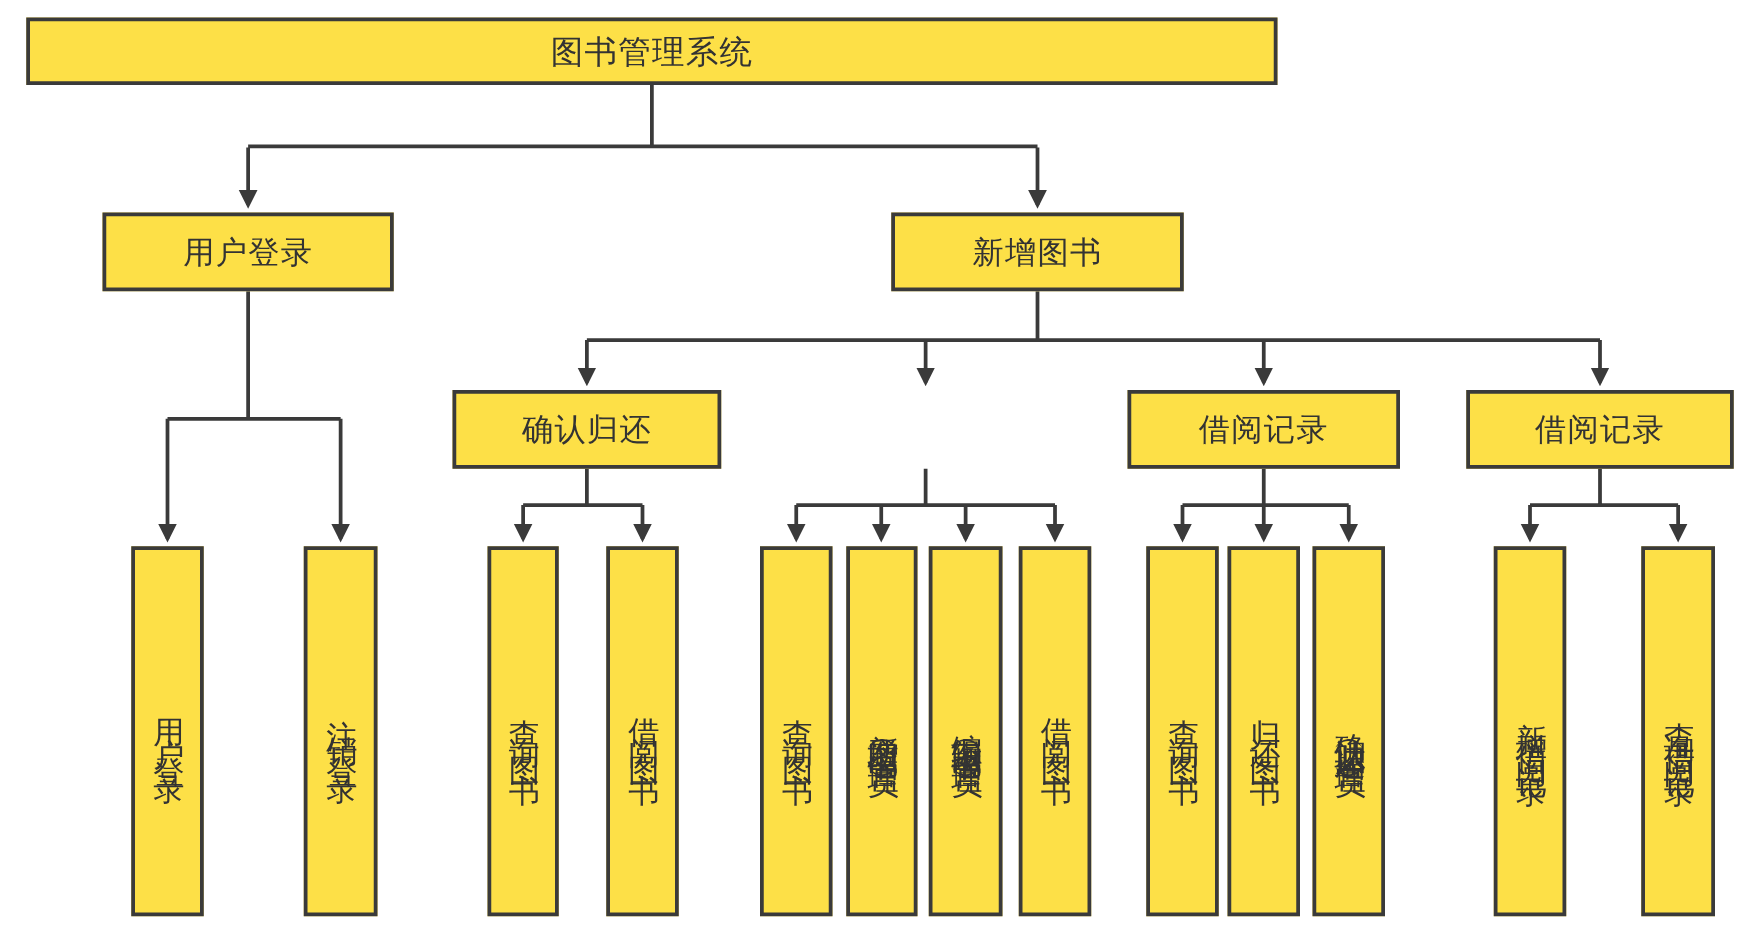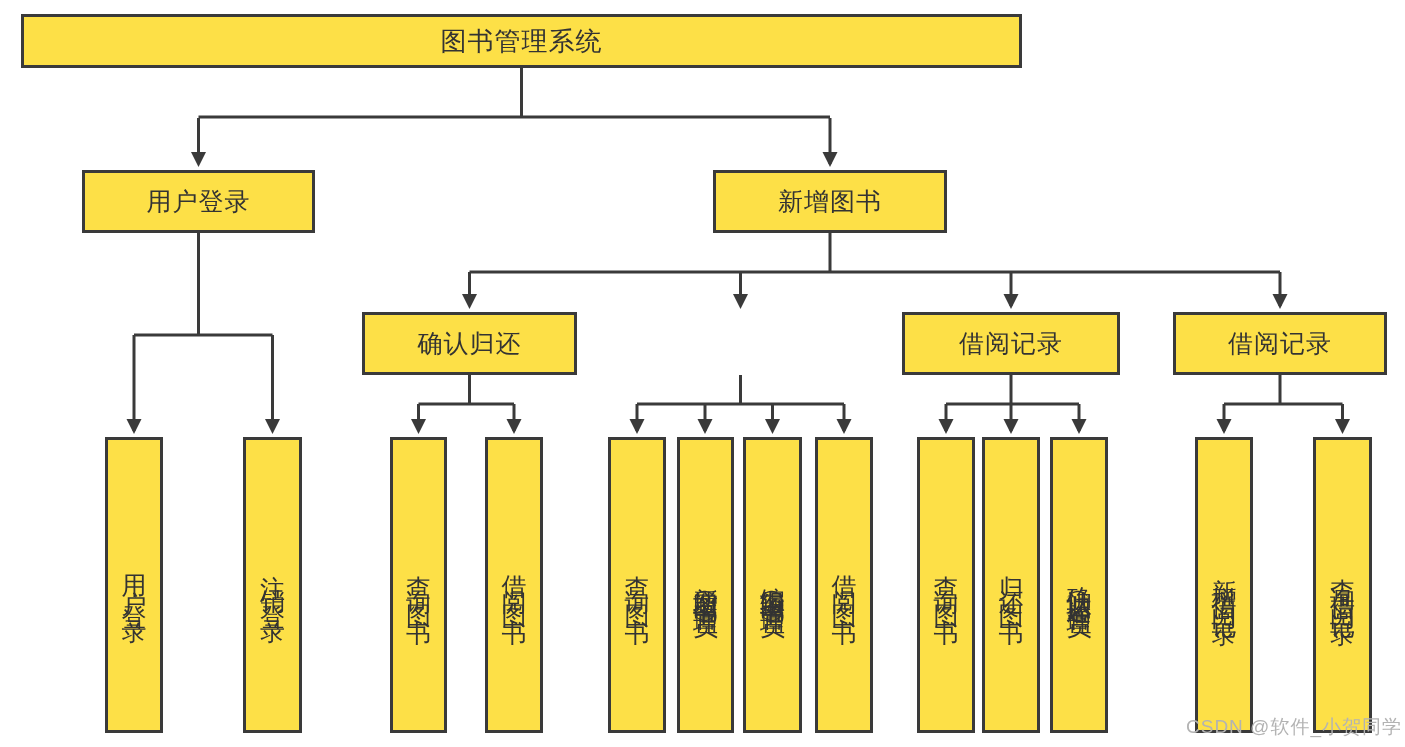--- a/index.html
+++ b/index.html
@@ -167,14 +167,13 @@
     <span class="vtext" style="letter-spacing: 4px;">确认归还（管理员）</span>
   </div>
 
   <div class="node" style="left:1195px;top:437px;width:58px;height:296px">
     <span class="vtext" style="letter-spacing: 9px;">新增借阅记录</span>
   </div>
   <div class="node" style="left:1313px;top:437px;width:59px;height:296px">
     <span class="vtext" style="letter-spacing: 9px;">查询借阅记录</span>
   </div>
 
-  <div class="watermark">CSDN @软件_小贺同学</div>
 </div>
 
 </body></html>

